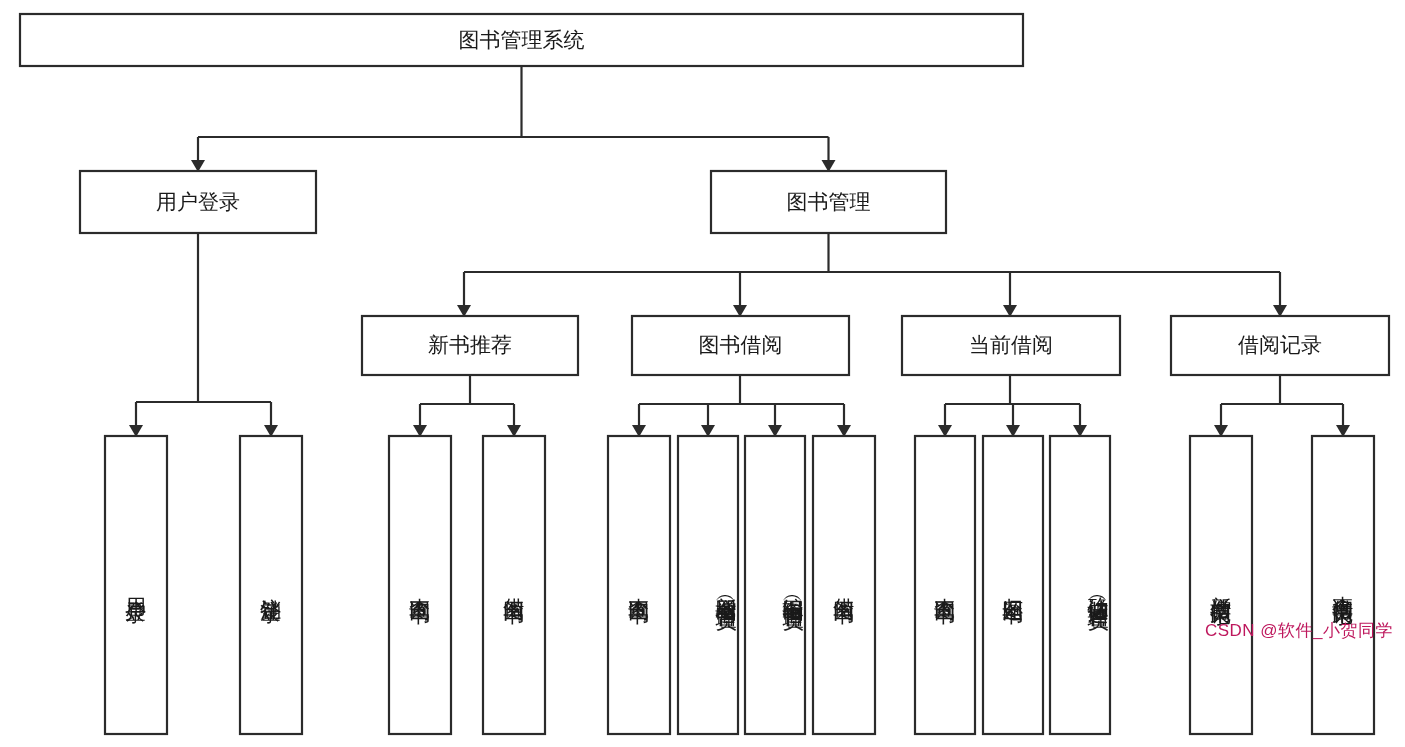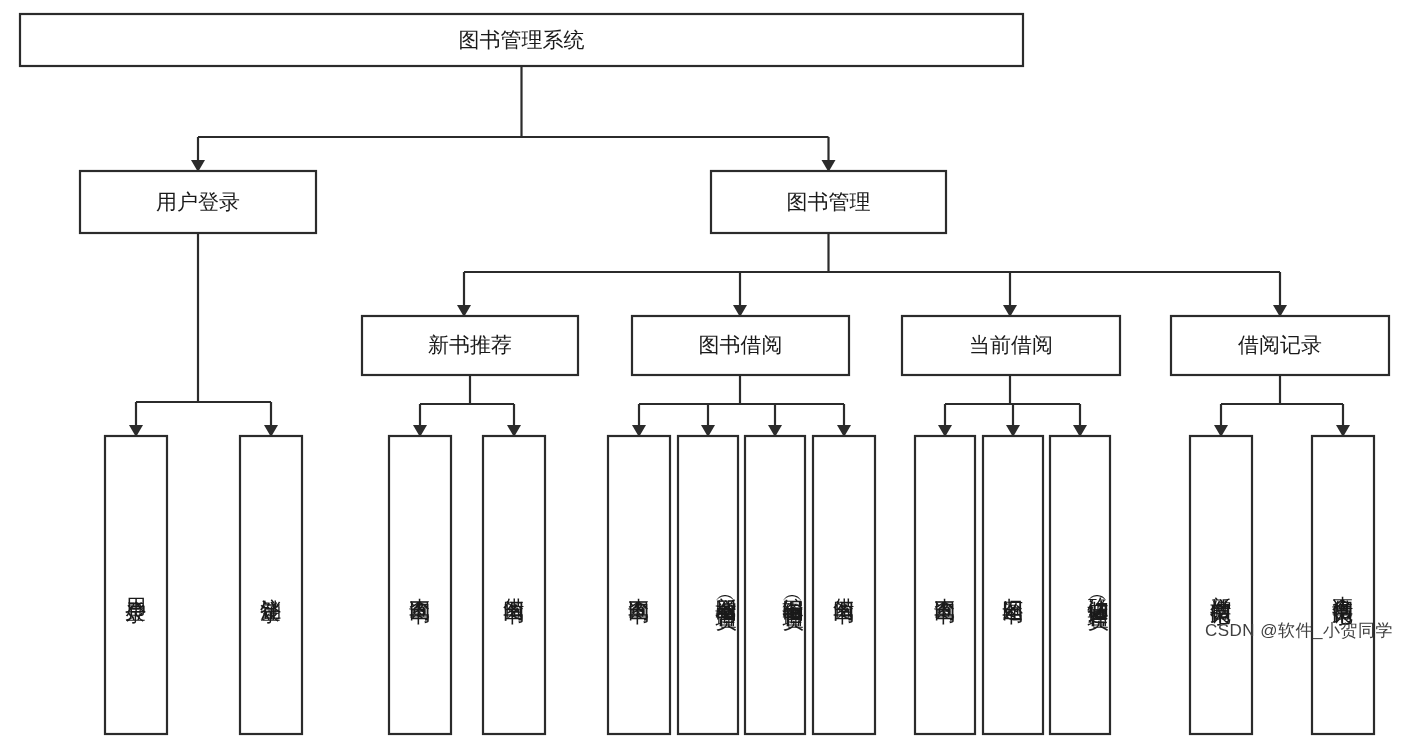--- a/index.html
+++ b/index.html
@@ -64,21 +64,21 @@
     pointer-events: none;
     text-align: center;
     white-space: nowrap;
   }
   .watermark {
     position: absolute;
     right: 12px;
     bottom: 6px;
     font-family: "Liberation Sans", "DejaVu Sans", sans-serif;
     font-size: 17px;
-    color: #404040;
+    color: #be185d;
     letter-spacing: 0.5px;
     white-space: nowrap;
   }
 </style>
 </head>
 <body>
 
 <div id="diagram-root">
 
   <svg id="flowchart" viewBox="0 0 1405 747">

